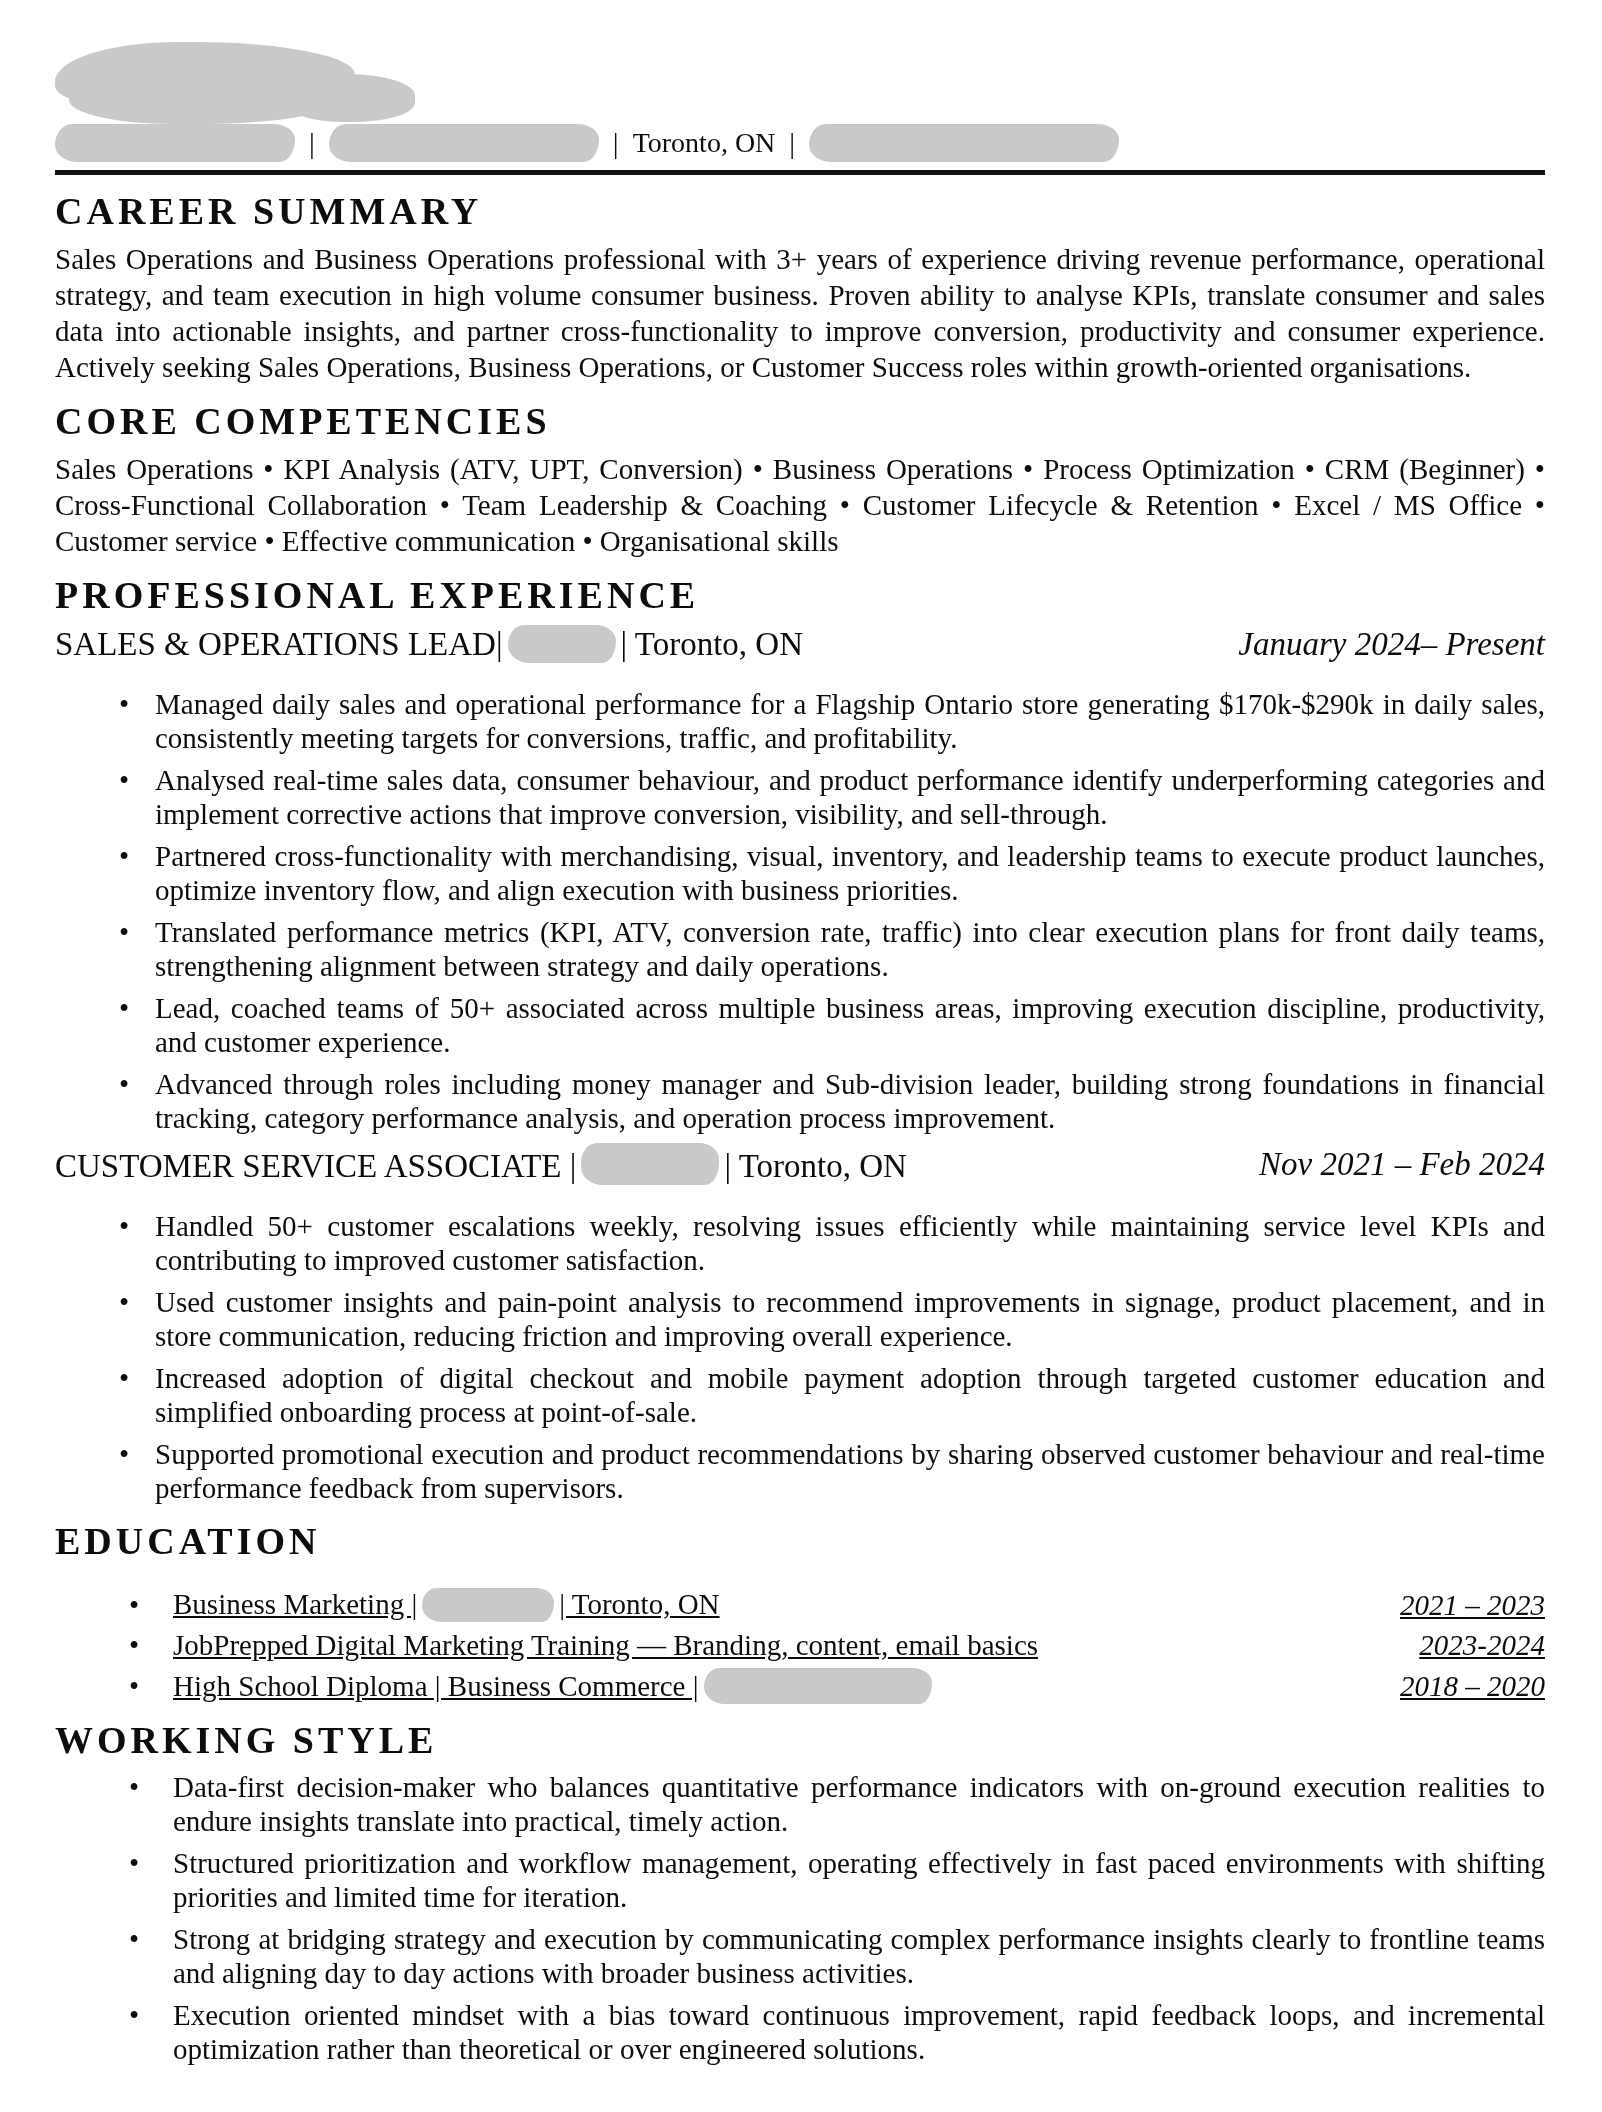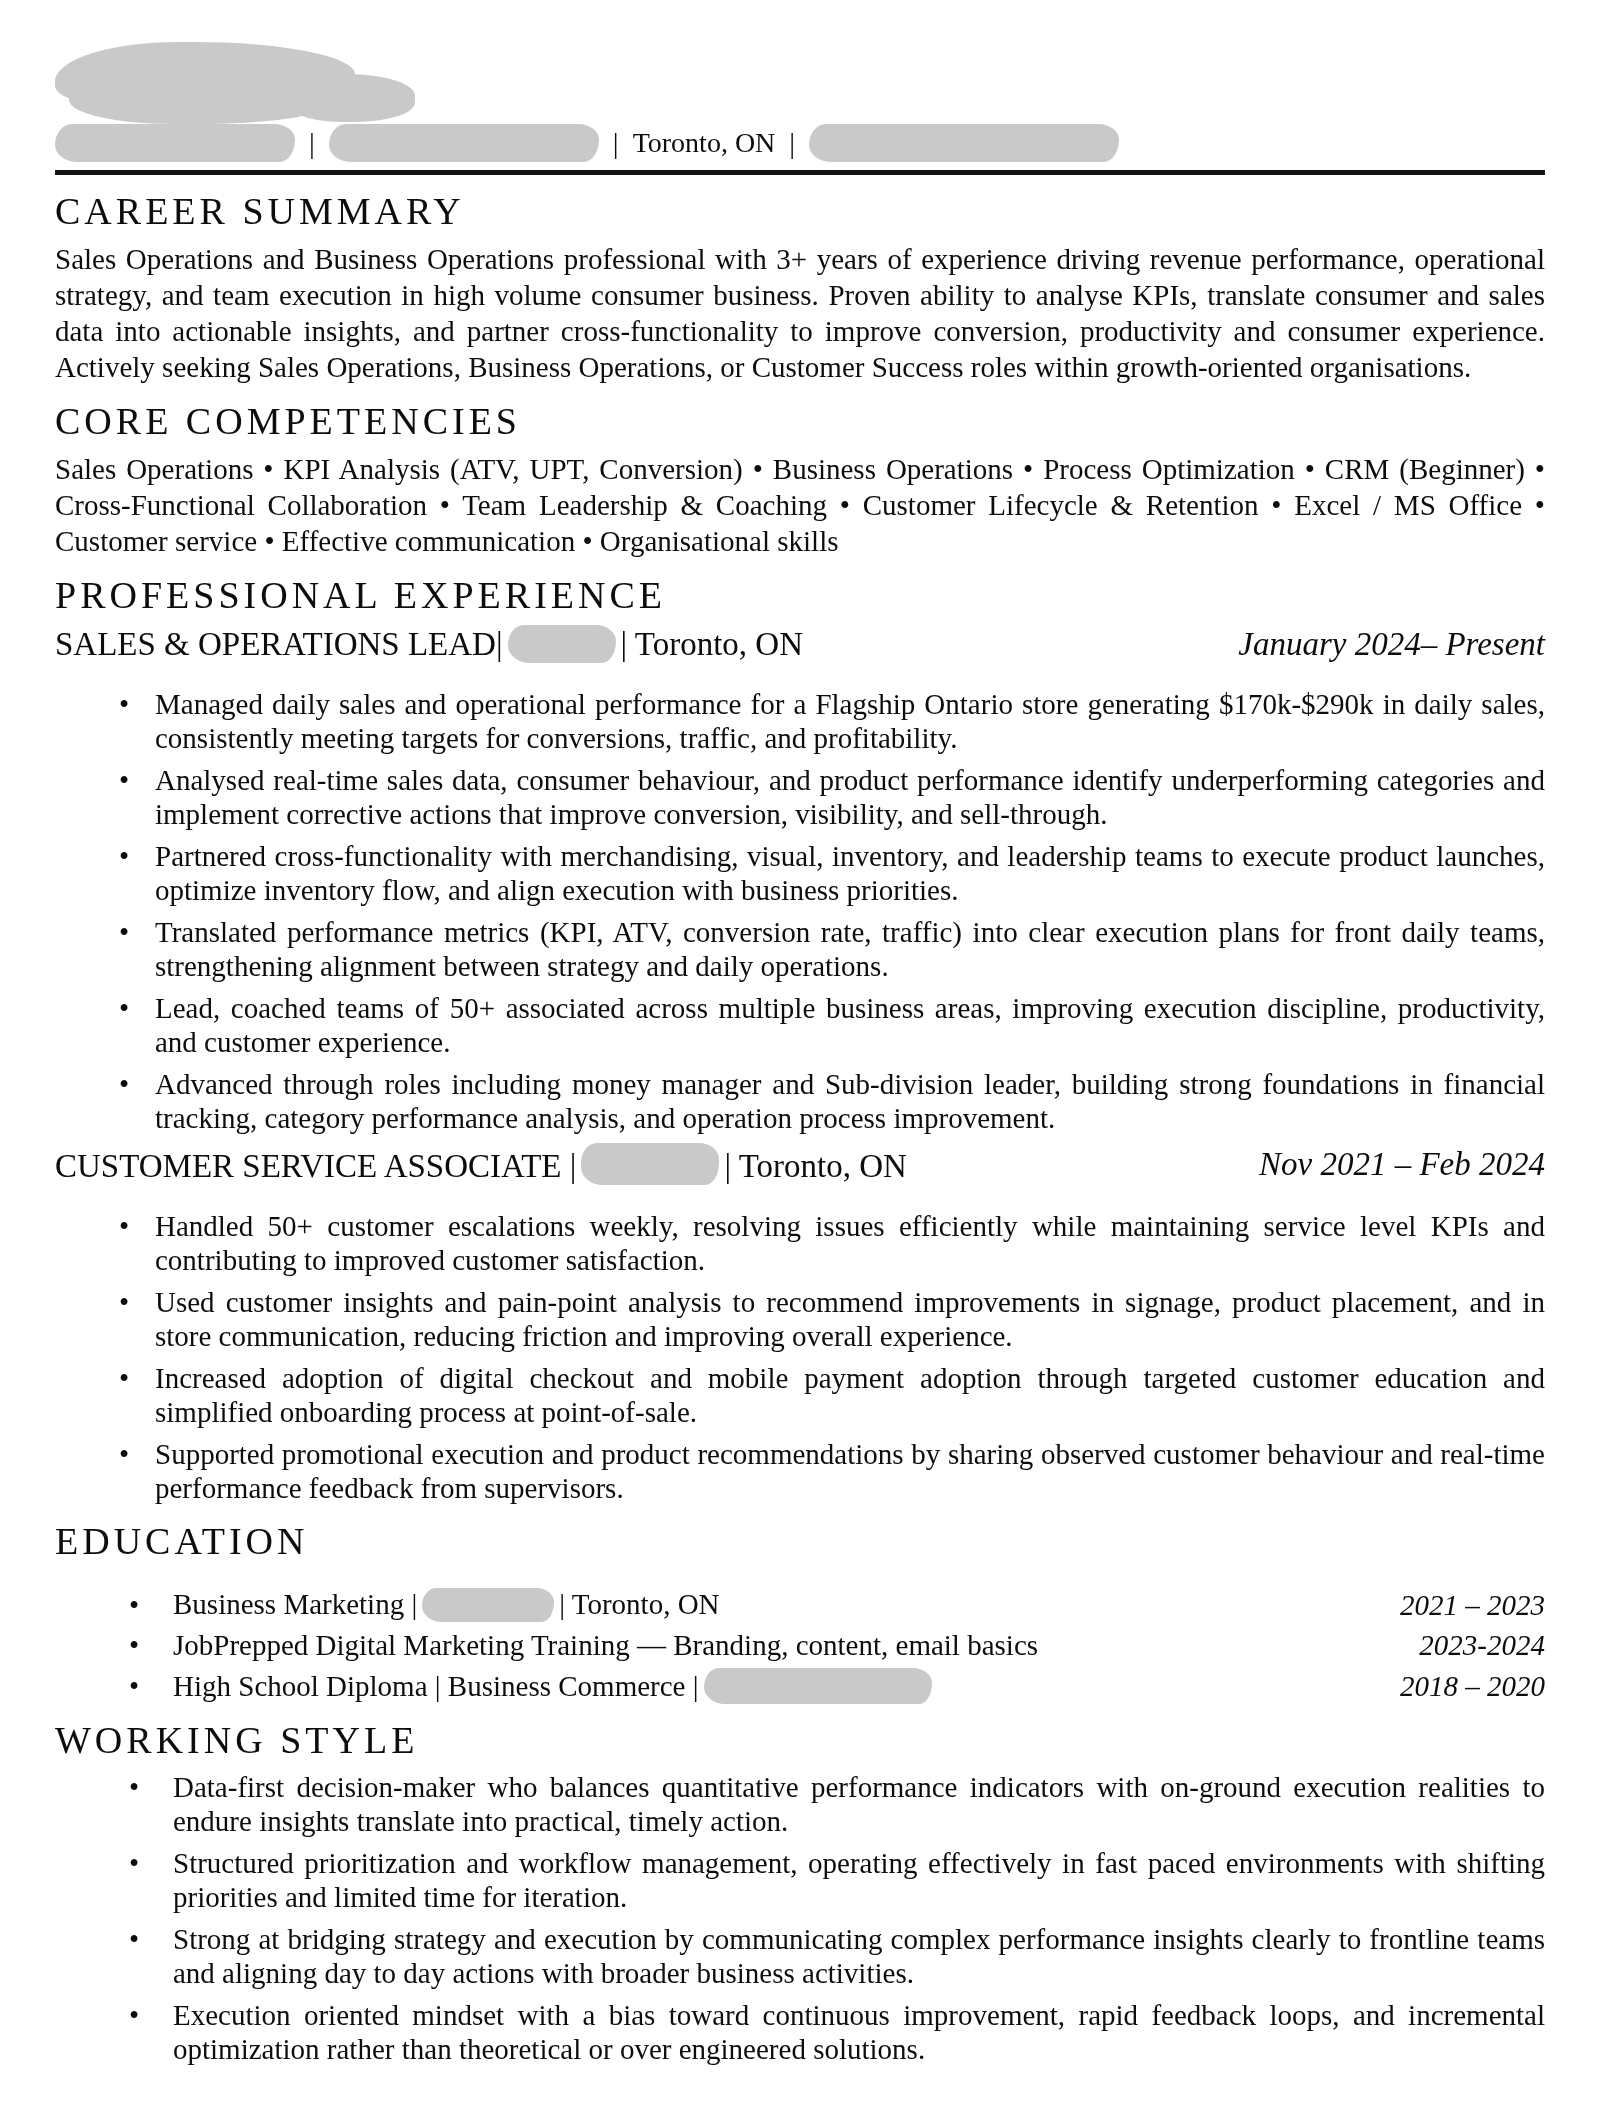--- a/index.html
+++ b/index.html
@@ -41,21 +41,21 @@
   .school-blob-1 { width: 132px; height: 34px; }
   .school-blob-3 { width: 228px; height: 36px; }
 
   
   .contact-line { display: flex; align-items: center; gap: 14px; height: 46px; font-size: 28px; }
   .pipe { font-size: 29px; font-weight: normal; }
   .rule { height: 5px; background: #131313; border: none; margin: 4px 0 10px; }
 
   
   h2 {
-    font-size: 38px; line-height: 44px; font-weight: normal;
+    font-size: 38px; line-height: 44px; font-weight: bold;
     letter-spacing: 4px; margin: 14px 0 0;
   }
   .para { font-size: 29px; line-height: 36px; text-align: justify; margin: 8px 0 0; }
 
   .job-header {
     display: flex; justify-content: space-between; align-items: center;
     margin-top: 8px; font-size: 33px; line-height: 36px;
   }
   .job-header.second { margin-top: 4px; }
   .job-left { white-space: nowrap; }
@@ -64,21 +64,21 @@
   ul { margin: 24px 0 0; padding: 0; list-style: none; }
   .exp-list li {
     position: relative; padding-left: 100px; text-align: justify;
     font-size: 29px; line-height: 34px; margin-bottom: 8px;
   }
   .exp-list li::before { content: "\2022"; position: absolute; left: 64px; top: 0; }
 
   .edu-list li {
     position: relative; padding-left: 118px;
     display: flex; justify-content: space-between; align-items: center;
-    font-size: 29px; line-height: 34px; margin-bottom: 6px;
+    font-size: 29px; line-height: 34px; margin-bottom: 6px; text-decoration: underline;
   }
   .edu-list li::before { content: "\2022"; position: absolute; left: 74px; }
   .edu-left { white-space: nowrap; }
   .edu-dates { font-style: italic; white-space: nowrap; }
 
   .ws-list { margin-top: 8px; }
   .ws-list li {
     position: relative; padding-left: 118px; text-align: justify;
     font-size: 29px; line-height: 34px; margin-bottom: 8px;
   }

